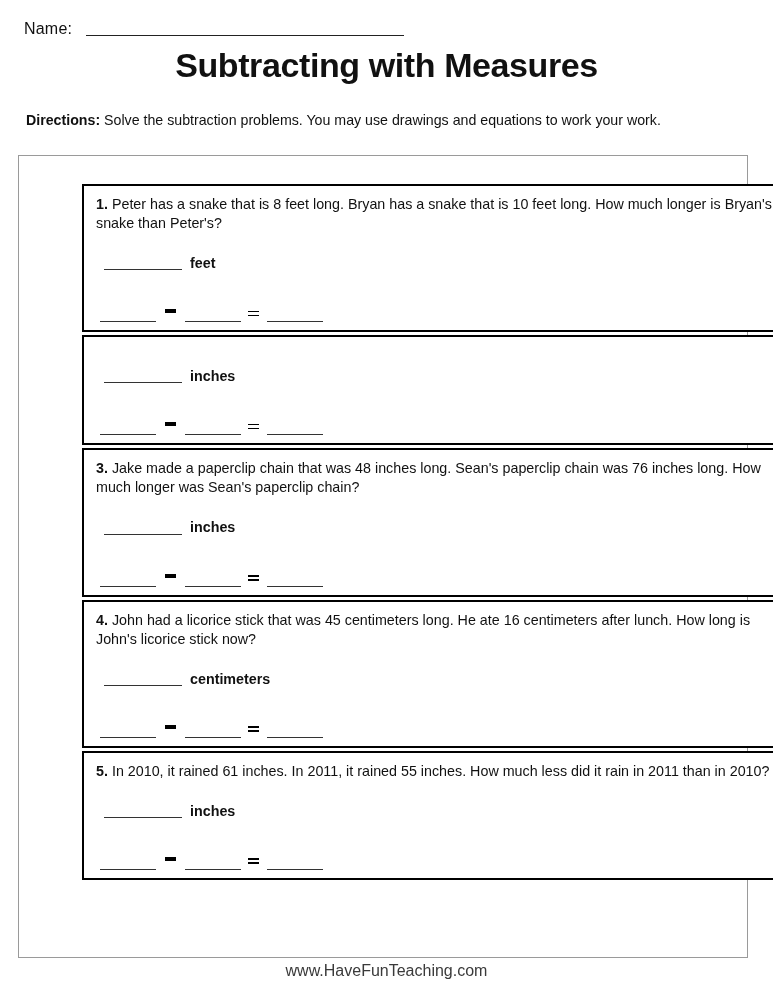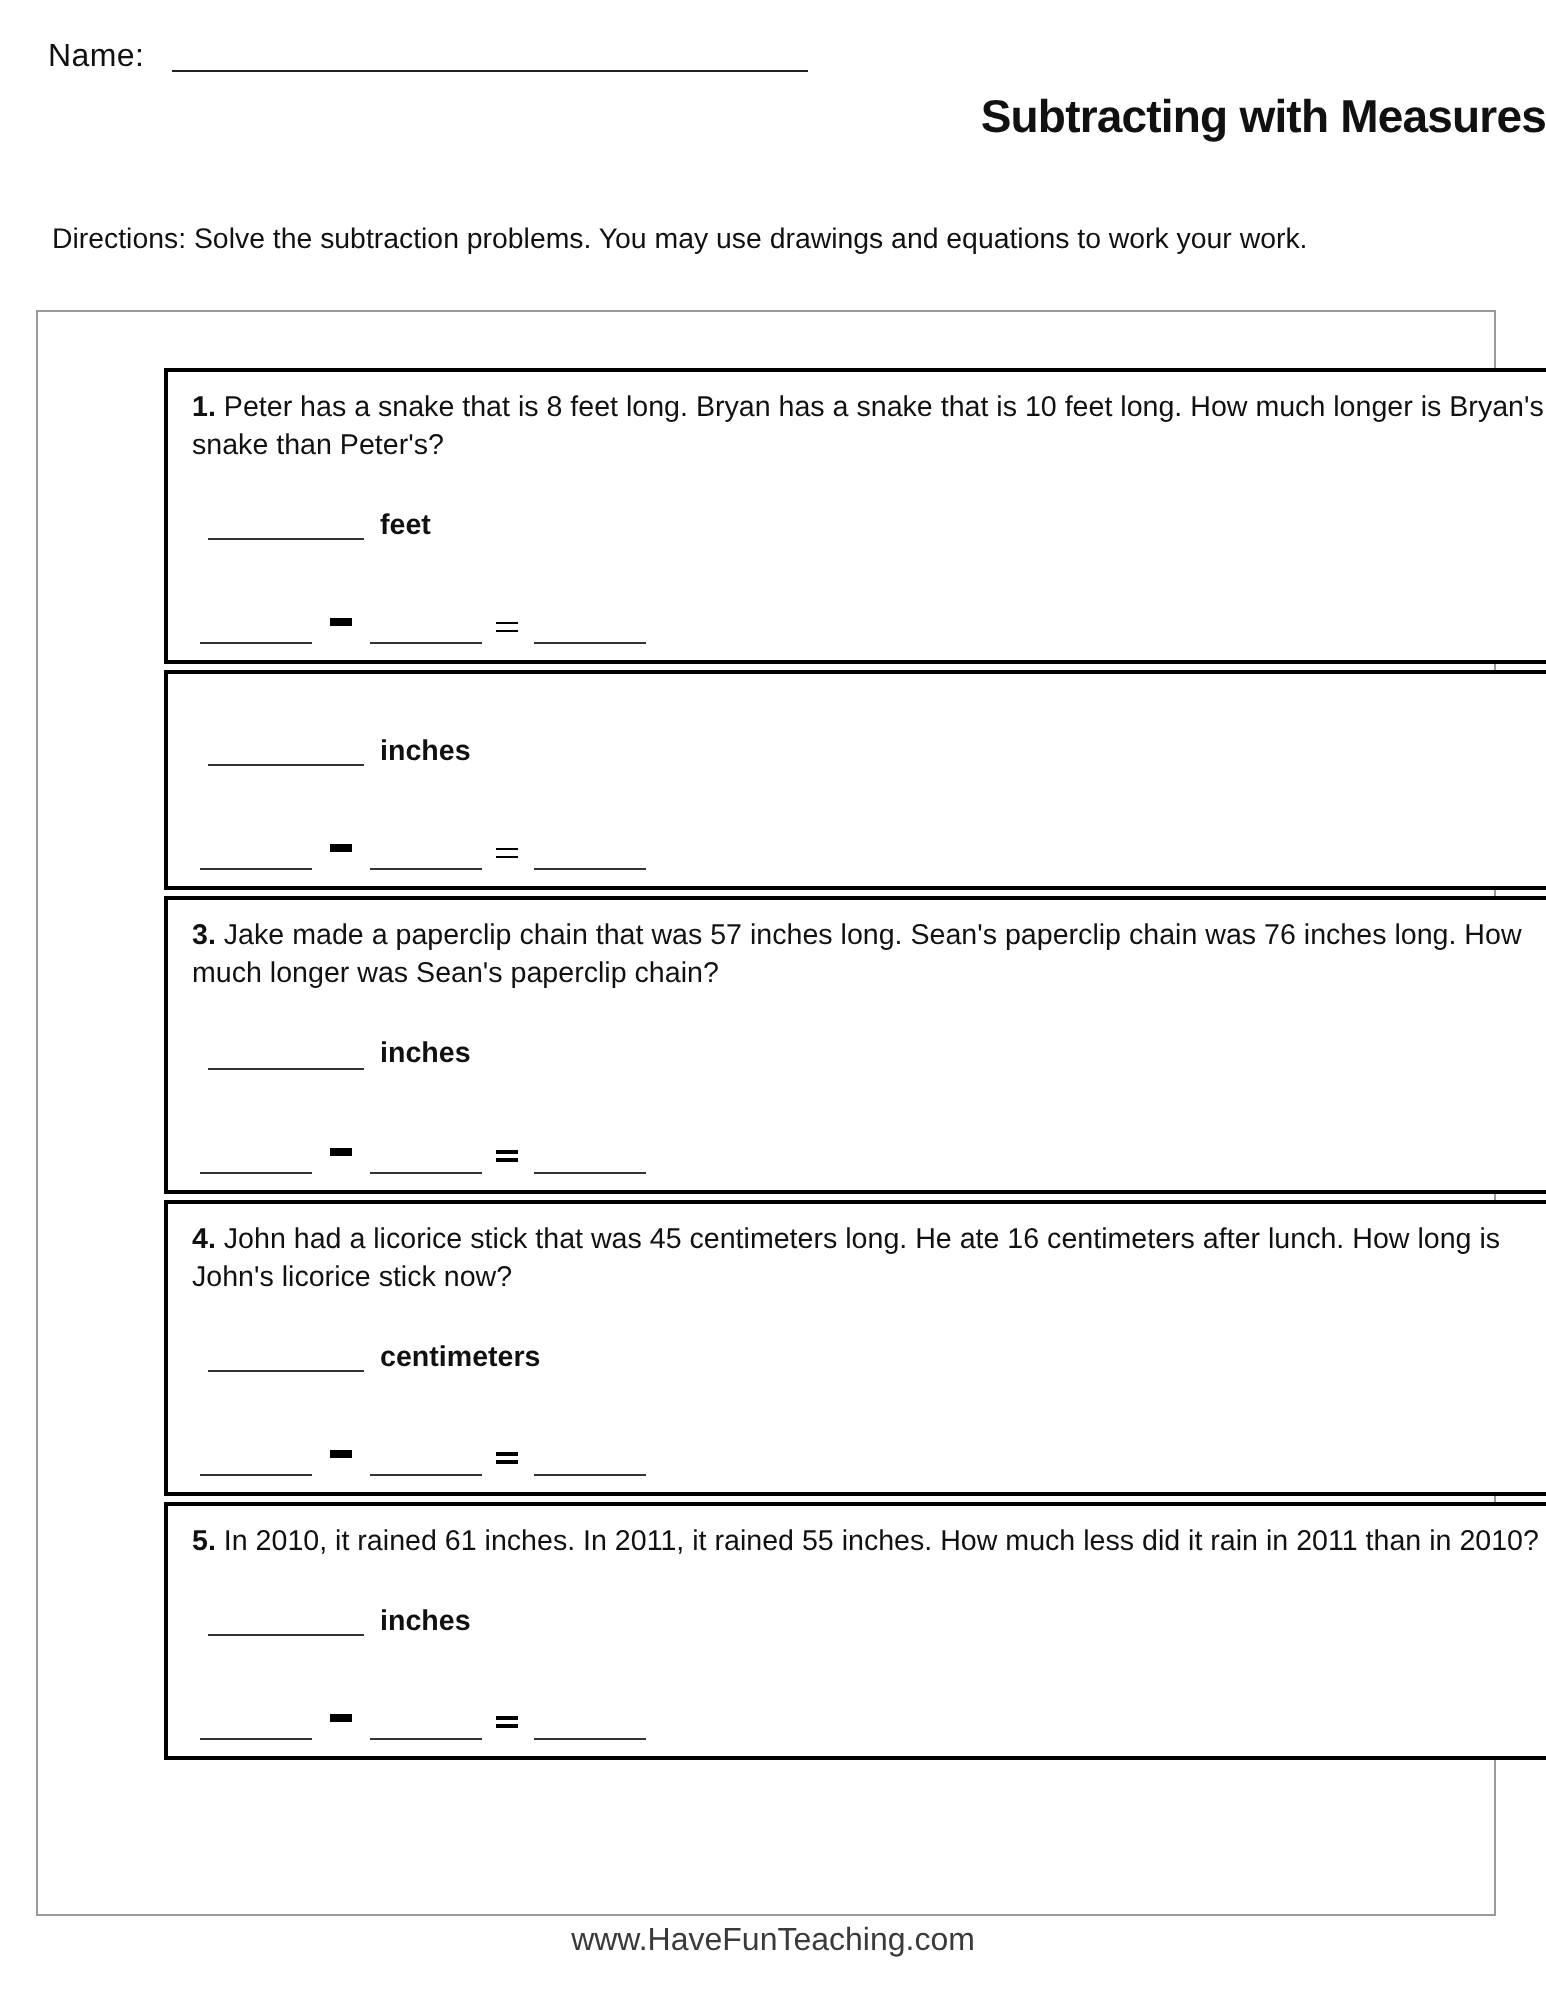--- a/index.html
+++ b/index.html
@@ -35,36 +35,36 @@
     margin-left: 14px;
     border-bottom: 1.6px solid #222;
     height: 13px;
   }
 
   .worksheet-title {
     position: absolute;
     left: 0;
     right: 0;
     top: 46px;
-    text-align: right;
-    font-size: 23px;
+    text-align: center;
+    font-size: 34px;
     font-weight: bold;
     letter-spacing: -0.4px;
     line-height: 1.12;
   }
 
   .directions {
     position: absolute;
     left: 26px;
     top: 112px;
     right: 26px;
     font-size: 14.2px;
     line-height: 1.25;
   }
-  .directions .dir-label { font-weight: normal; }
+  .directions .dir-label { font-weight: bold; }
 
   
   .sheet-frame {
     position: absolute;
     left: 18px;
     top: 155px;
     width: 730px;
     height: 803px;
     border: 1px solid #9a9a9a;
     box-sizing: border-box;
@@ -219,21 +219,21 @@
       <span class="blank-short"></span>
       <span class="op-minus"></span>
       <span class="blank-short"></span>
       <span class="op-equals"></span>
       <span class="blank-short"></span>
     </div>
   </div>
 
   <div class="problem-box">
     <p class="problem-text">
-      <span class="pnum">3.</span><span> Jake made a paperclip chain that was 57 inches long. Sean's paperclip chain was 76 inches long. How much longer was Sean's paperclip chain?</span>
+      <span class="pnum">3.</span><span> Jake made a paperclip chain that was 48 inches long. Sean's paperclip chain was 76 inches long. How much longer was Sean's paperclip chain?</span>
     </p>
     <div class="answer-row">
       <span class="blank-long"></span>
       <span class="unit-label">inches</span>
     </div>
     <div class="equation-row">
       <span class="blank-short"></span>
       <span class="op-minus"></span>
       <span class="blank-short"></span>
       <span class="op-equals"></span>

